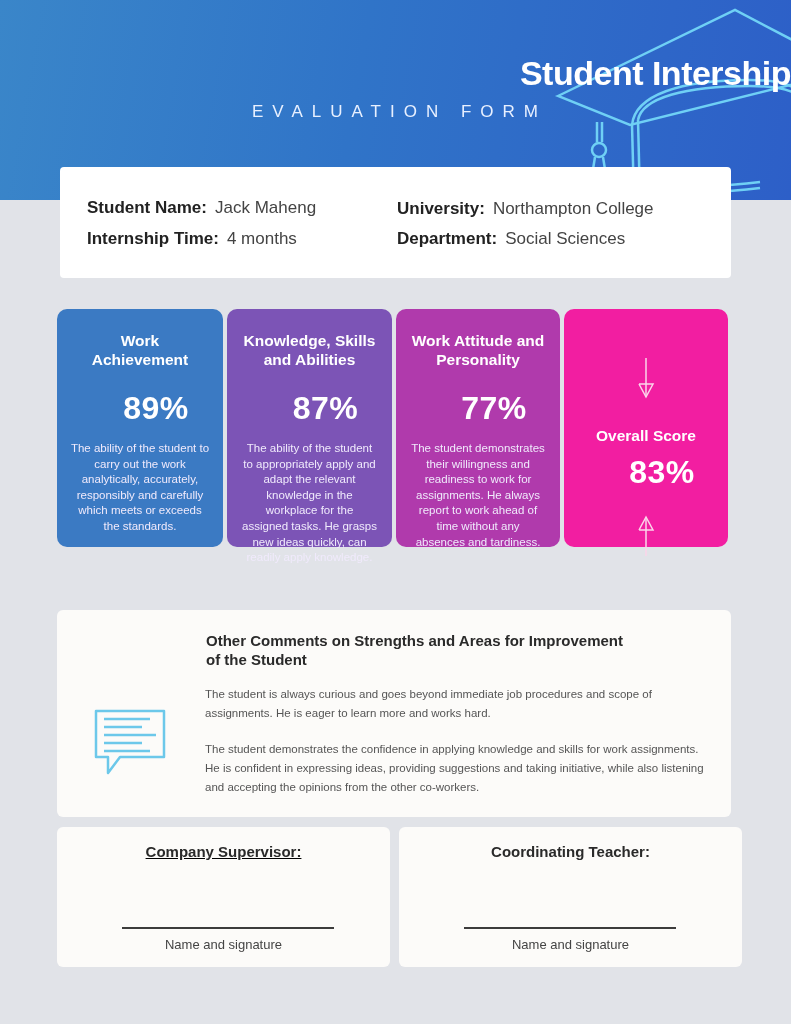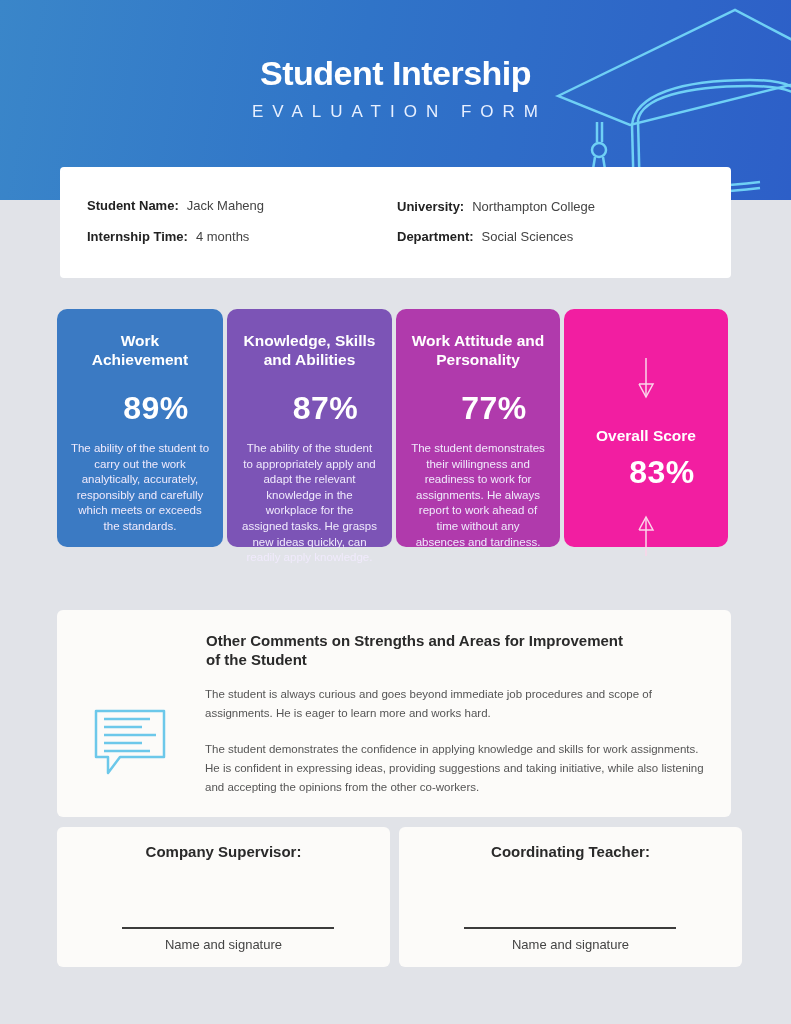--- a/index.html
+++ b/index.html
@@ -1,27 +1,27 @@
 <!DOCTYPE html>
 <html><head>
 <meta charset="utf-8">
 <style>
   * { box-sizing: border-box; margin: 0; padding: 0; }
   html, body { width: 791px; height: 1024px; overflow: hidden; }
   body { background: #e1e3e8; font-family: "Liberation Sans", "DejaVu Sans", sans-serif; position: relative; }
   .hero { position: absolute; left: 0; top: 0; width: 791px; height: 200px;
     background: linear-gradient(100deg, #3a86c9 0%, #3074c8 45%, #2d5fc8 100%); overflow: hidden; }
   .cap { position: absolute; left: 550px; top: 0; width: 241px; height: 200px; }
-  .title { position: absolute; left: 0; width: 791px; top: 54px; text-align: center; color: #fff;
+  .title { position: absolute; left: 0; width: 791px; top: 54px; text-align: right; color: #fff;
     font-size: 34px; font-weight: bold; letter-spacing: -0.5px; }
   .subtitle { position: absolute; left: 0; width: 791px; top: 102px; text-align: center; color: #e8f0ff;
     font-size: 17px; letter-spacing: 9px; padding-left: 8px; }
   .info { position: absolute; left: 60px; top: 167px; width: 671px; height: 111px; background: #fff;
     border-radius: 4px; }
-  .info-row { position: absolute; font-size: 13px; color: #333; white-space: nowrap; }
+  .info-row { position: absolute; font-size: 17px; color: #333; white-space: nowrap; }
   .info-row b { font-weight: bold; color: #222; margin-right: 8px; }
   .info-row span.v { color: #444; }
   .card { position: absolute; top: 309px; height: 238px; border-radius: 10px; color: #fff; text-align: center; }
   .card h3 { font-size: 15.5px; font-weight: bold; line-height: 19px; margin-top: 22px; padding: 0 6px; }
   .card .pct { font-size: 32px; font-weight: bold; margin-top: 21px; letter-spacing: 0.5px; padding-left: 32px; }
   .card p { font-size: 11.5px; line-height: 15.6px; margin: 14px auto 0; color: #f0eafc; }
   .c1 { left: 57px; width: 166px; background: #3b7ac3; }
   .c2 { left: 227px; width: 165px; background: #7c54b6; }
   .c3 { left: 396px; width: 164px; background: #b03aac; }
   .c4 { left: 564px; width: 164px; background: #f21ea1; }
@@ -108,21 +108,21 @@
     <line x1="12" y1="20" x2="50" y2="20"></line>
     <line x1="12" y1="28" x2="64" y2="28"></line>
     <line x1="12" y1="36" x2="50" y2="36"></line>
     <line x1="12" y1="44" x2="58" y2="44"></line>
   </svg>
   <h2>Other Comments on Strengths and Areas for Improvement of the Student</h2>
   <p style="top:130px;">The student demonstrates the confidence in applying knowledge and skills for work assignments.  He is confident in expressing ideas, providing suggestions and taking initiative, while also listening and accepting the opinions from the other co-workers.</p>
   <p style="top:75px;">The student is always curious and goes beyond immediate job procedures and scope of assignments. He is eager to learn more and works hard.</p>
 </div>
 
-<div class="sig" style="left:57px;width:333px;">
+<div class="sig" style="left:57px;width:333px;text-decoration:underline;">
   <h4>Company Supervisor:</h4>
   <div class="line" style="left:65px;width:212px;"></div>
   <div class="cap-text">Name and signature</div>
 </div>
 <div class="sig" style="left:399px;width:343px;">
   <h4>Coordinating Teacher:</h4>
   <div class="line" style="left:65px;width:212px;"></div>
   <div class="cap-text">Name and signature</div>
 </div>
 

